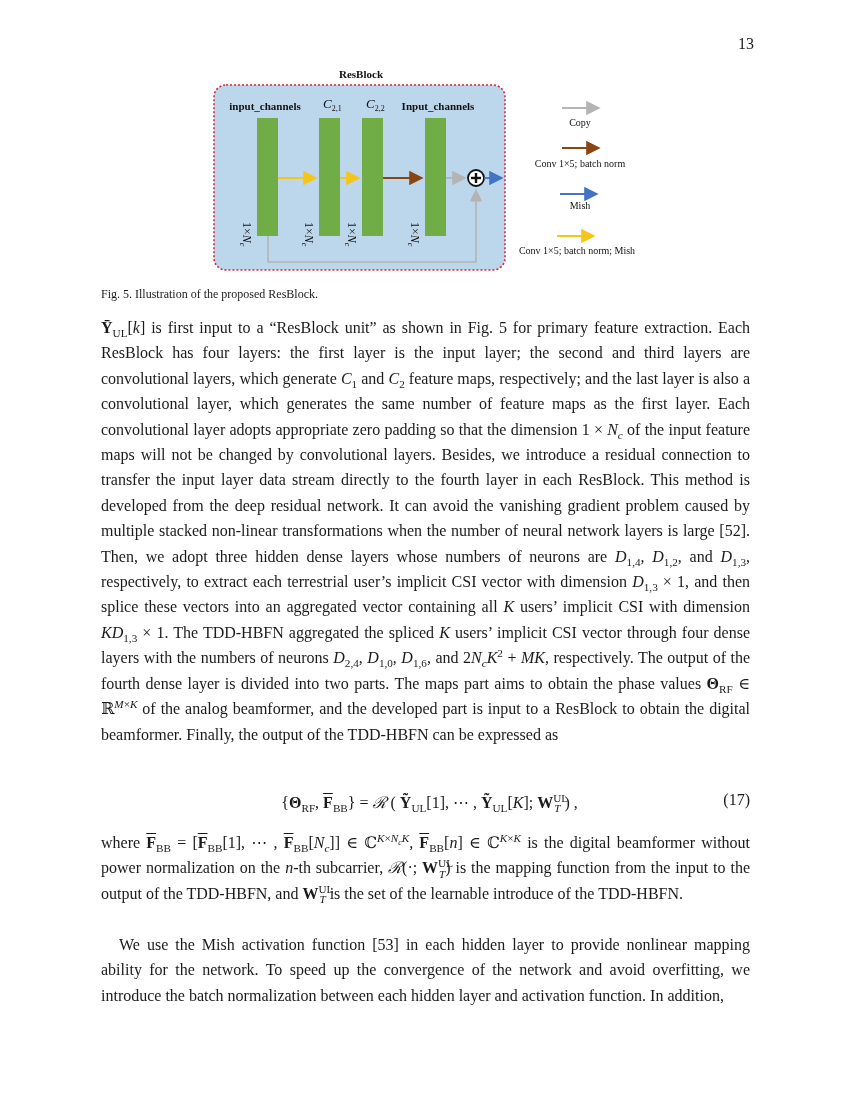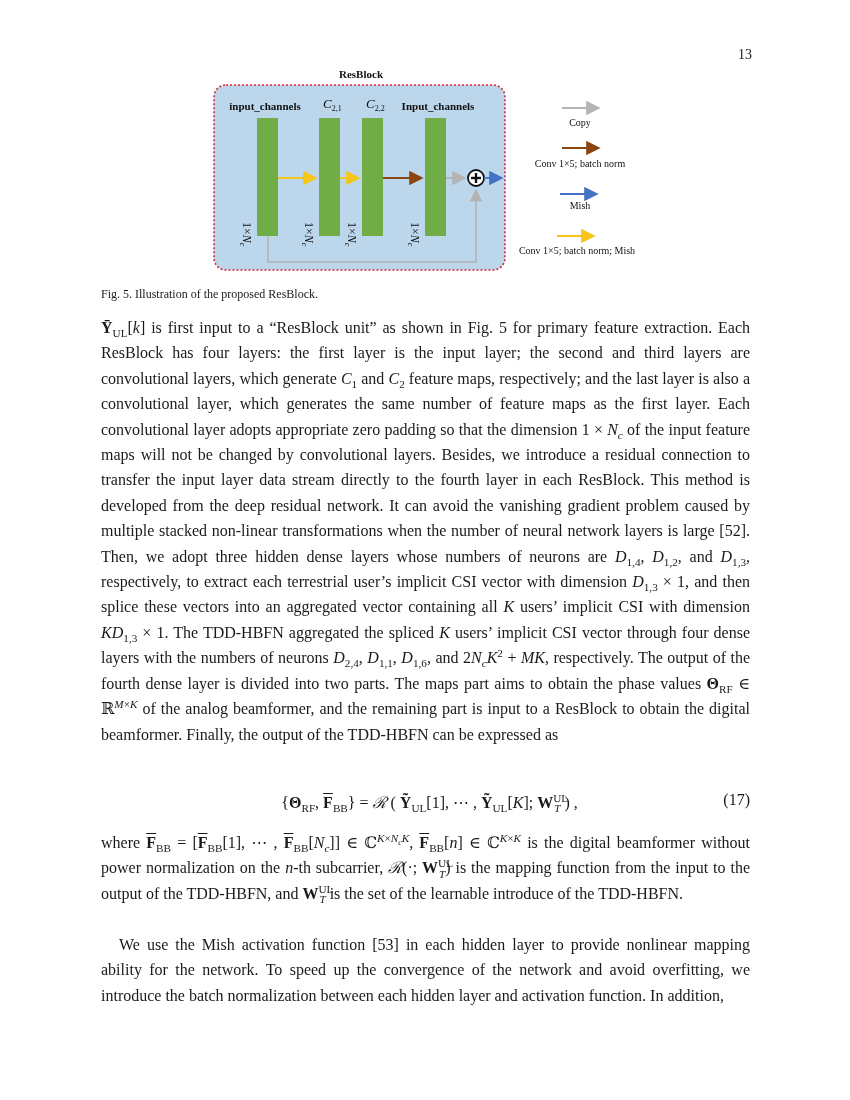--- a/index.html
+++ b/index.html
@@ -1,18 +1,18 @@
 <!DOCTYPE html>
 <html><head>
 <meta charset="utf-8">
 <style>
   html, body { margin: 0; padding: 0; background: #ffffff; }
   body { width: 850px; height: 1100px; position: relative; overflow: hidden;
          font-family: "Liberation Serif", "DejaVu Serif", serif; color: #1a1a1a; }
-  .page-number { position: absolute; top: 47px; left: 738px; font-size: 14px; }
+  .page-number { position: absolute; top: 35px; left: 738px; font-size: 16px; }
   .figure { position: absolute; left: 0; top: 0; width: 772px; height: 290px; }
   .figure svg { position: absolute; left: 0; top: 0; }
   .caption { position: absolute; left: 101px; top: 287px; font-size: 12px; }
   .body-text { position: absolute; left: 101px; width: 649px; font-size: 16px; line-height: 25.4px;
                text-align: justify; }
   .para1 { top: 315px; }
   .equation { position: absolute; left: 101px; width: 649px; top: 789px; height: 30px; font-size: 16px; }
   .equation .eq-body { position: absolute; left: 8px; right: 0; text-align: center; top: 2px; }
   .equation .eq-num { position: absolute; right: 0; top: 2px; }
   .para2 { top: 830px; }
@@ -105,23 +105,23 @@
   <span>feature maps, respectively; and the last layer is also a convolutional layer, which generates the same number of feature maps as the first layer. Each convolutional layer adopts appropriate zero padding so that the dimension</span>
   1 × <span class="m">N<sub>c</sub></span>
   <span>of the input feature maps will not be changed by convolutional layers. Besides, we introduce a residual connection to transfer the input layer data stream directly to the fourth layer in each ResBlock. This method is developed from the deep residual network. It can avoid the vanishing gradient problem caused by multiple stacked non-linear transformations when the number of neural network layers is large [52]. Then, we adopt three hidden dense layers whose numbers of neurons are</span>
   <span class="m">D</span><sub>1,4</sub>, <span class="m">D</span><sub>1,2</sub>, and <span class="m">D</span><sub>1,3</sub><span>, respectively, to extract each terrestrial user’s implicit CSI vector with dimension</span>
   <span class="m">D</span><sub>1,3</sub> × 1<span>, and then splice these vectors into an aggregated vector containing all</span>
   <span class="m">K</span>
   <span>users’ implicit CSI with dimension</span>
   <span class="m">KD</span><sub>1,3</sub> × 1<span>. The TDD-HBFN aggregated the spliced</span>
   <span class="m">K</span>
   <span>users’ implicit CSI vector through four dense layers with the numbers of neurons</span>
-  <span class="m">D</span><sub>2,4</sub>, <span class="m">D</span><sub>1,1</sub>, <span class="m">D</span><sub>1,6</sub>, and 2<span class="m">N<sub>c</sub>K</span><sup>2</sup> + <span class="m">MK</span><span>, respectively. The output of the fourth dense layer is divided into two parts. The maps part aims to obtain the phase values</span>
+  <span class="m">D</span><sub>2,4</sub>, <span class="m">D</span><sub>1,0</sub>, <span class="m">D</span><sub>1,6</sub>, and 2<span class="m">N<sub>c</sub>K</span><sup>2</sup> + <span class="m">MK</span><span>, respectively. The output of the fourth dense layer is divided into two parts. The maps part aims to obtain the phase values</span>
   <span class="b">Θ</span><sub>RF</sub> ∈ ℝ<sup><span class="m">M</span>×<span class="m">K</span></sup>
-  <span>of the analog beamformer, and the remaining part is input to a ResBlock to obtain the digital beamformer. Finally, the output of the TDD-HBFN can be expressed as</span>
+  <span>of the analog beamformer, and the developed part is input to a ResBlock to obtain the digital beamformer. Finally, the output of the TDD-HBFN can be expressed as</span>
 </div>
 
 <div class="equation">
   <div class="eq-body">
     {<span class="b">Θ</span><sub>RF</sub>, <span class="b ovl">F</span><sub>BB</sub>} = <span class="m">ℛ</span> ( <span class="b">Ỹ</span><sub>UL</sub>[1], ⋯ , <span class="b">Ỹ</span><sub>UL</sub>[<span class="m">K</span>]; <span class="b">W</span><sup>UL</sup><sub style="margin-left:-14px" class="m">T</sub> ) ,
   </div>
   <div class="eq-num">(17)</div>
 </div>
 
 <div class="body-text para2">

